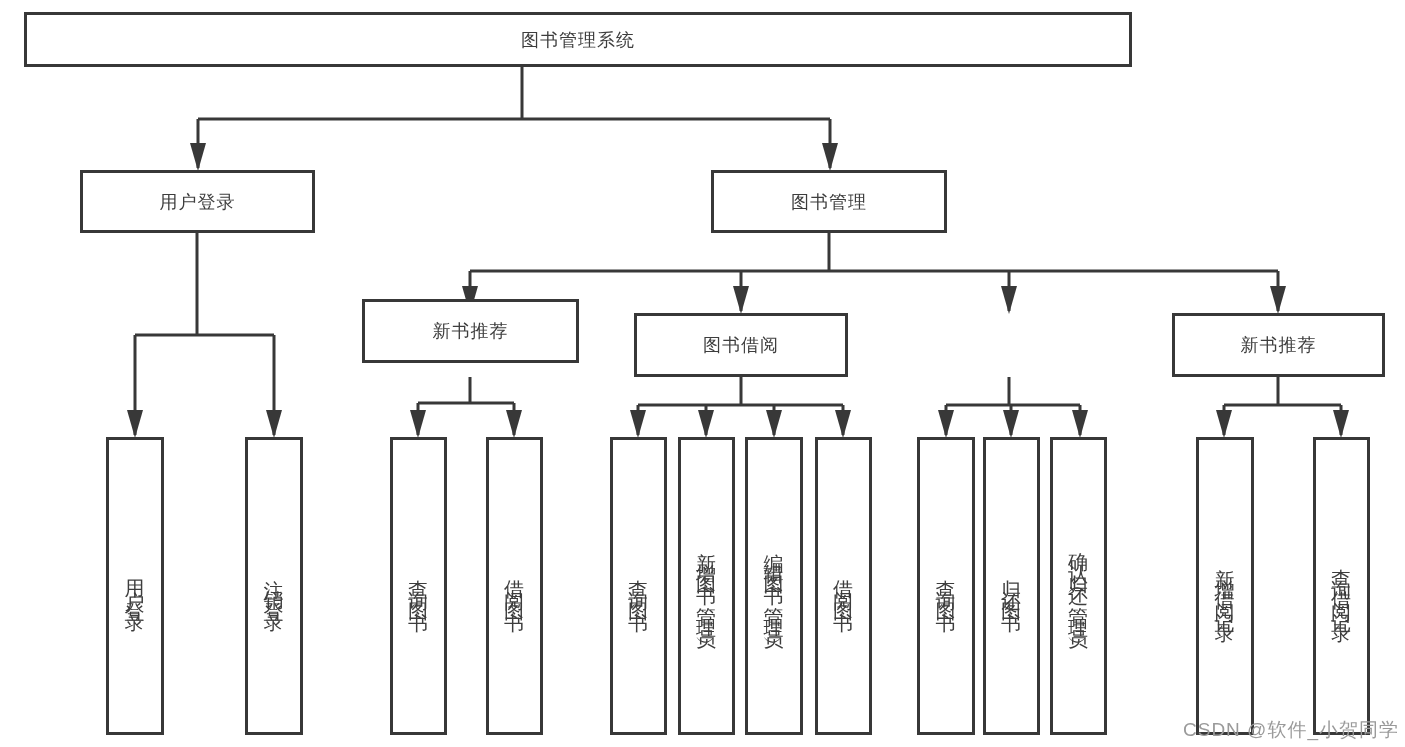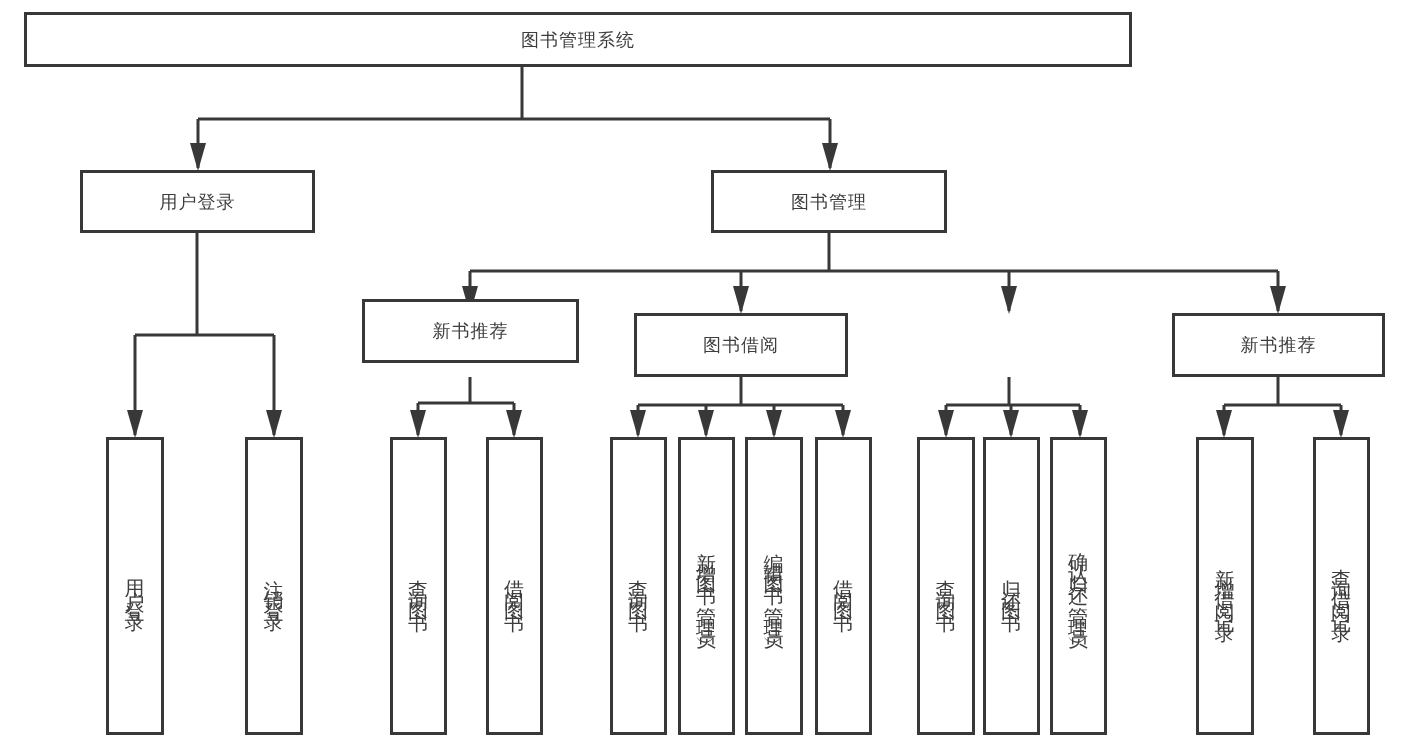--- a/index.html
+++ b/index.html
@@ -131,14 +131,15 @@
   <div class="node vbox" style="left:1050px;top:437px;width:57px;height:298px">
     <span>确认归还（管理员）</span>
   </div>
   <div class="node vbox" style="left:1196px;top:437px;width:58px;height:298px">
     <span>新增借阅记录</span>
   </div>
   <div class="node vbox" style="left:1313px;top:437px;width:57px;height:298px">
     <span>查询借阅记录</span>
   </div>
 
+  <div class="watermark">CSDN @软件_小贺同学</div>
 
 </div>
 
 </body></html>

